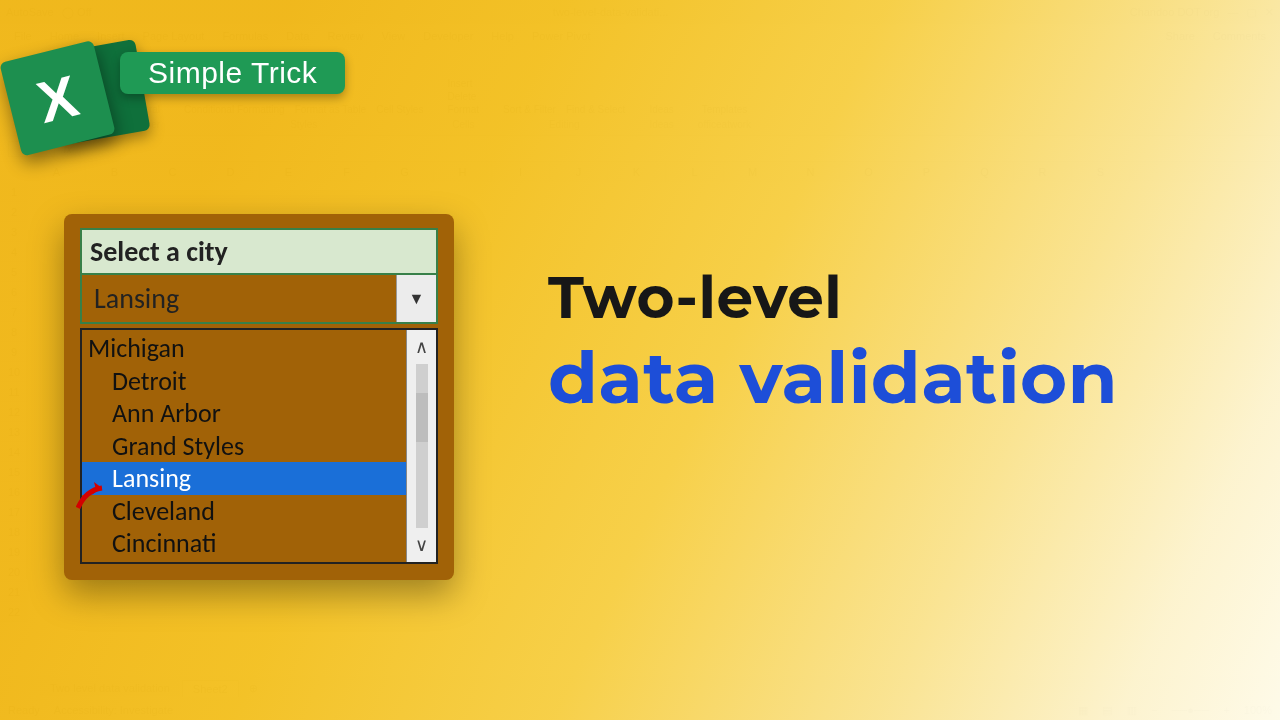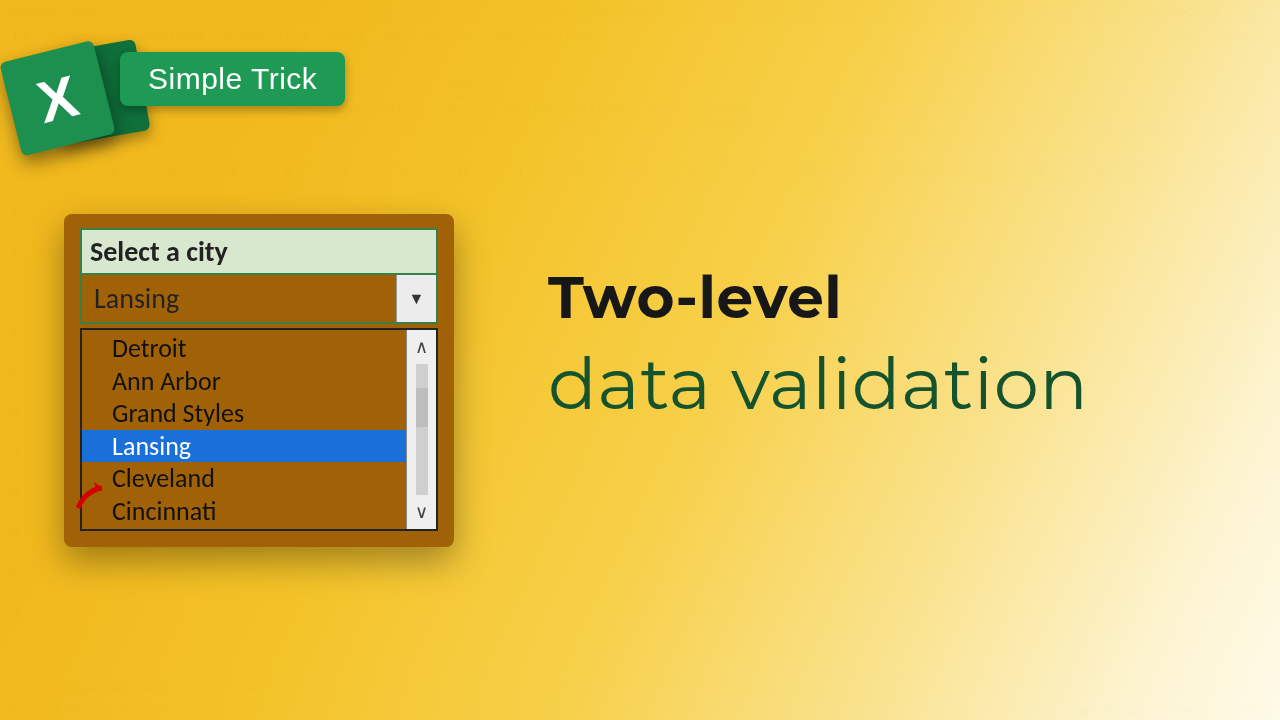--- a/index.html
+++ b/index.html
@@ -41,21 +41,21 @@
 
   
   .excel-badge { position:absolute; top:4px; left:-18px; width:200px; height:170px; transform:rotate(-14deg); }
   .xl-tile-back { position:absolute; top:46px; left:70px; width:90px; height:92px; background:#0f703b; border-radius:6px; transform:rotate(4deg); box-shadow:0 6px 14px rgba(0,0,0,.35);}
   .xl-tile { position:absolute; top:40px; left:26px; width:96px; height:96px; background:#1d8f4f; border-radius:6px; display:flex; align-items:center; justify-content:center; box-shadow:0 8px 18px rgba(0,0,0,.45);}
   .xl-tile span { color:#fff; font-weight:700; font-size:58px; font-family:"Segoe UI", sans-serif; }
 
   .trick-pill {
     position:absolute; top:52px; left:120px;
     background:#1f9a55; color:#fff; font-size:30px; font-weight:400;
-    padding:10px 28px; border-radius:8px; letter-spacing:.5px;
+    padding:4px 28px; border-radius:8px; letter-spacing:.5px;
     box-shadow:0 4px 10px rgba(0,0,0,.3);
     font-family: "Segoe UI", sans-serif;
   }
 
   
   .dv-card {
     position:absolute; top:214px; left:64px; width:390px;
     background:#a16207; border-radius:8px; padding:14px 16px 16px;
     box-shadow:0 14px 34px rgba(0,0,0,.35);
     font-family: Calibri, Arial, sans-serif;
@@ -81,21 +81,21 @@
   .dv-scroll .arr { font-size:18px; color:#444; }
   .dv-scroll .track { flex:1; width:12px; margin:6px 0; background:#cfcfcf; position:relative; }
   .dv-scroll .thumb { position:absolute; top:18%; left:0; right:0; height:30%; background:#bdbdbd; }
 
   .red-arrow { position:absolute; top:146px; left:-6px; width:40px; height:40px; }
   .red-arrow svg { width:40px; height:40px; }
 
   
   .headline { position:absolute; top:262px; left:548px; right:30px; color:#1c1c1c; font-family: Montserrat, "Segoe UI", sans-serif; }
   .headline .l1 { font-size:58px; font-weight:700; letter-spacing:.5px; color:#171717; }
-  .headline .l2 { font-size:72px; font-weight:400; letter-spacing:.5px; color:#14532d; margin-top:6px; }
+  .headline .l2 { font-size:72px; font-weight:700; letter-spacing:.5px; color:#1d4ed8; }
 
 </style>
 </head>
 <body>
 
 <div class="bg-excel">
  <div class="excel-chrome">
    <div class="title-strip">
      <span>AutoSave</span>
      <span>◯ <span>Off</span></span>
@@ -255,20 +255,21 @@
 <div class="dv-card">
   <div class="dv-title">Select a city</div>
   <div class="dv-select">
     <div class="val">Lansing</div>
     <div class="btn">
         <span>▼</span>
       </div>
   </div>
   <div class="dv-list">
     <div class="dv-items" id="dvitems">
+        <div class="grp">Michigan</div>
         <div class="itm">Detroit</div>
         <div class="itm">Ann Arbor</div>
         <div class="itm">Grand Styles</div>
         <div class="itm sel">Lansing</div>
         <div class="itm">Cleveland</div>
         <div class="itm">Cincinnati</div>
       </div>
     <div class="dv-scroll">
       <span class="arr">∧</span>
       <div class="track">

